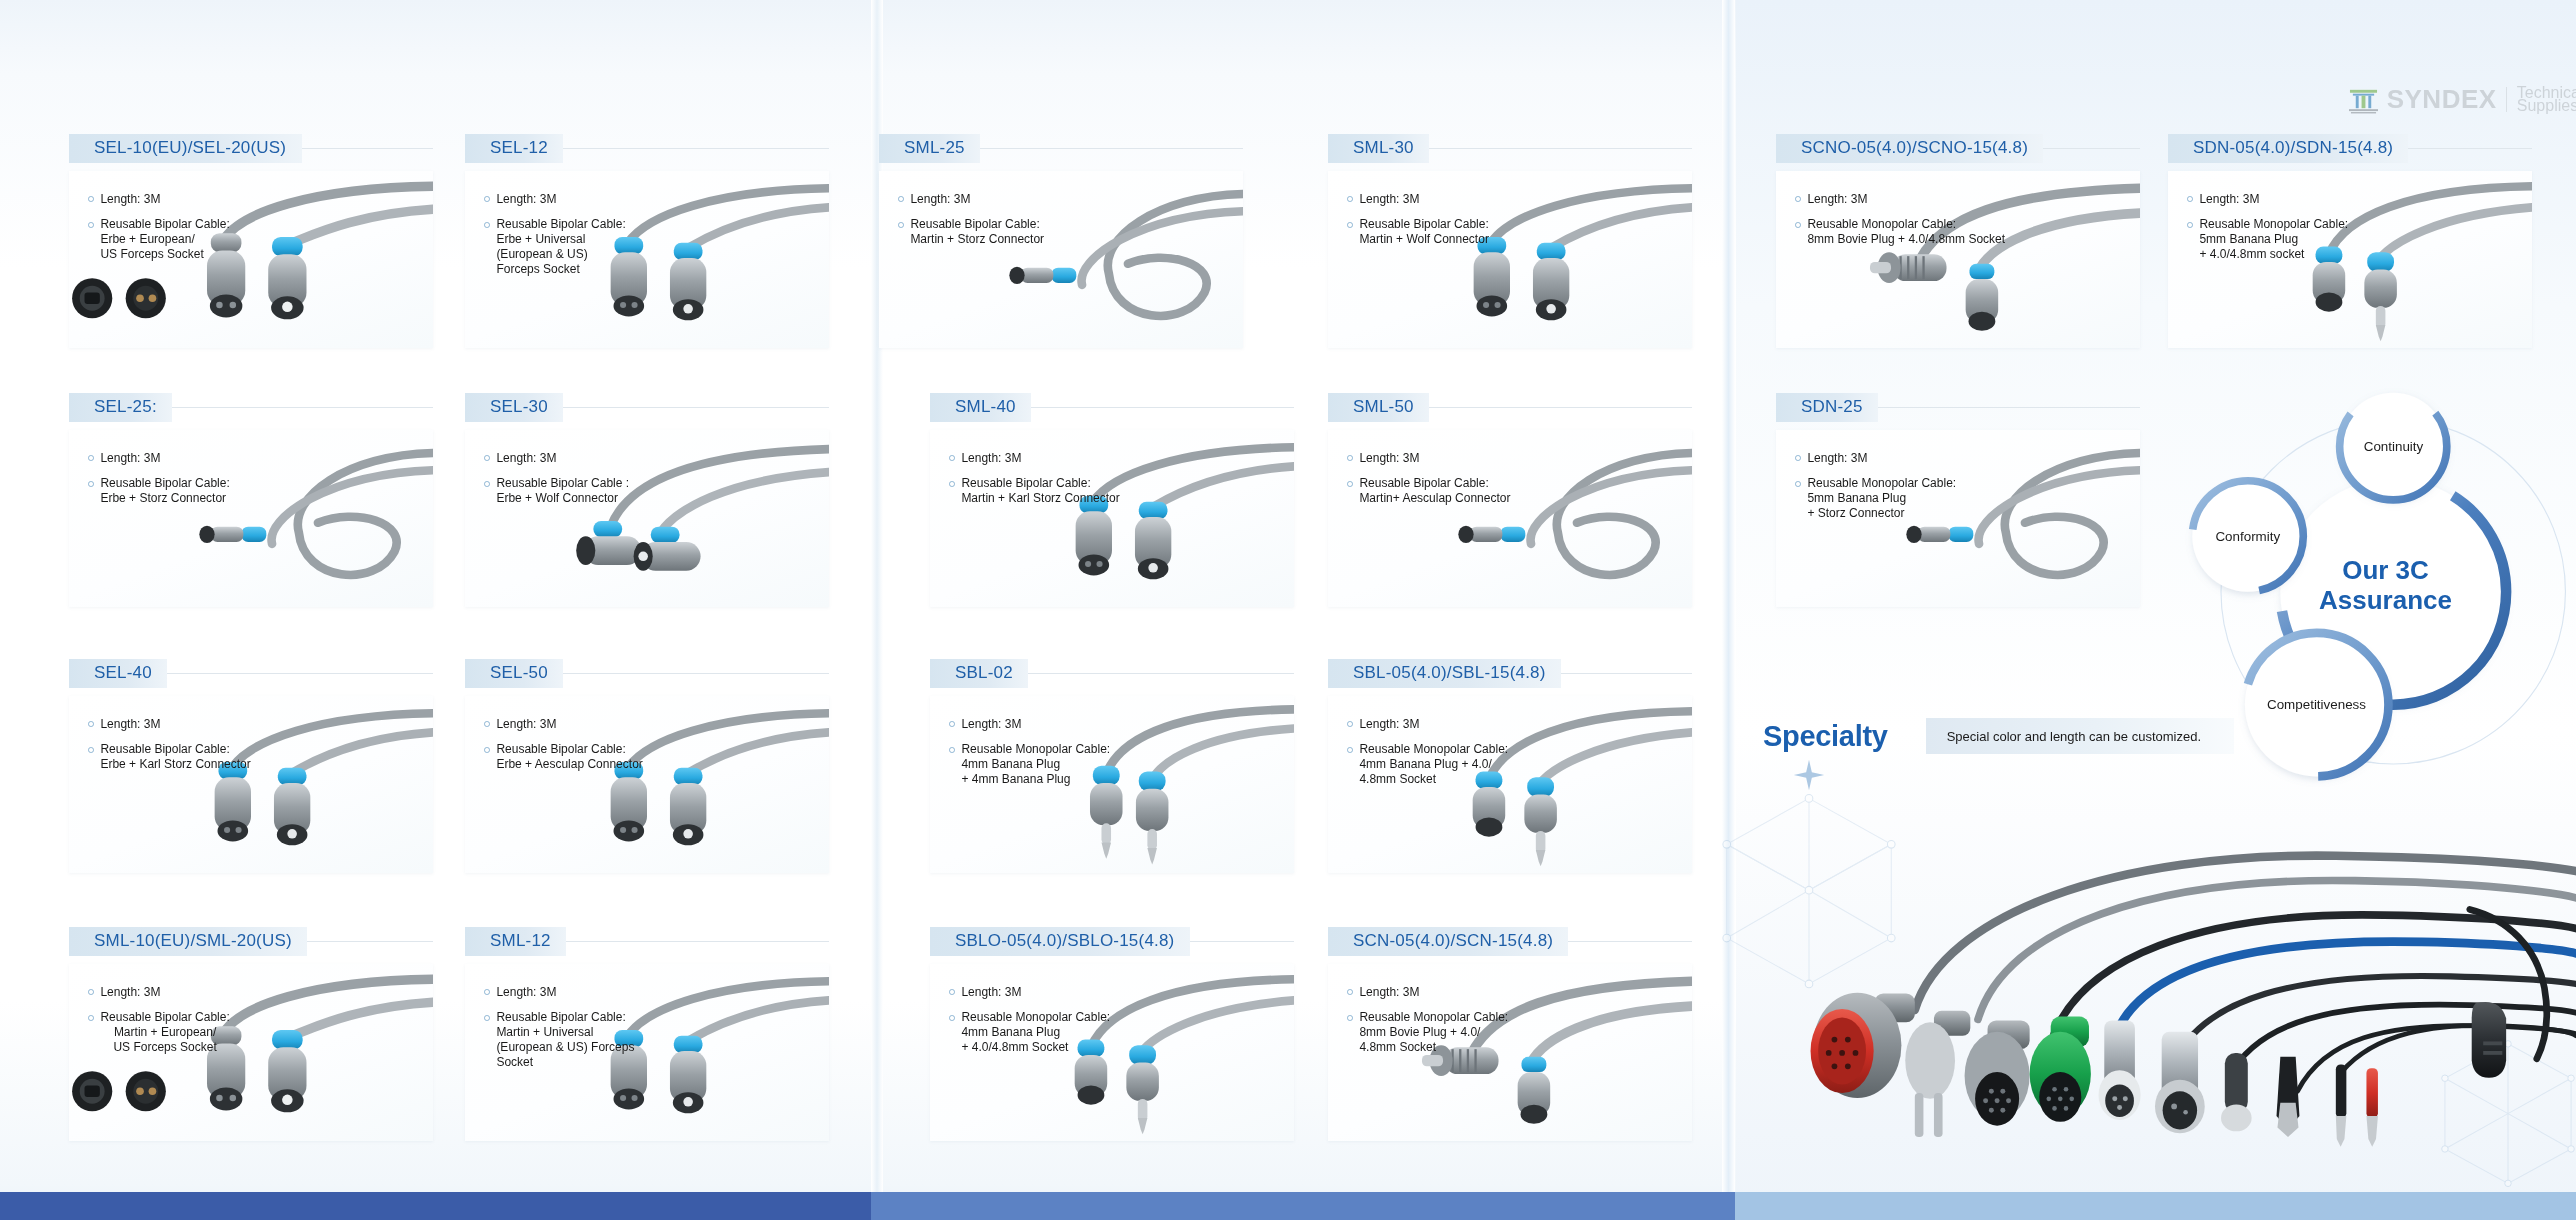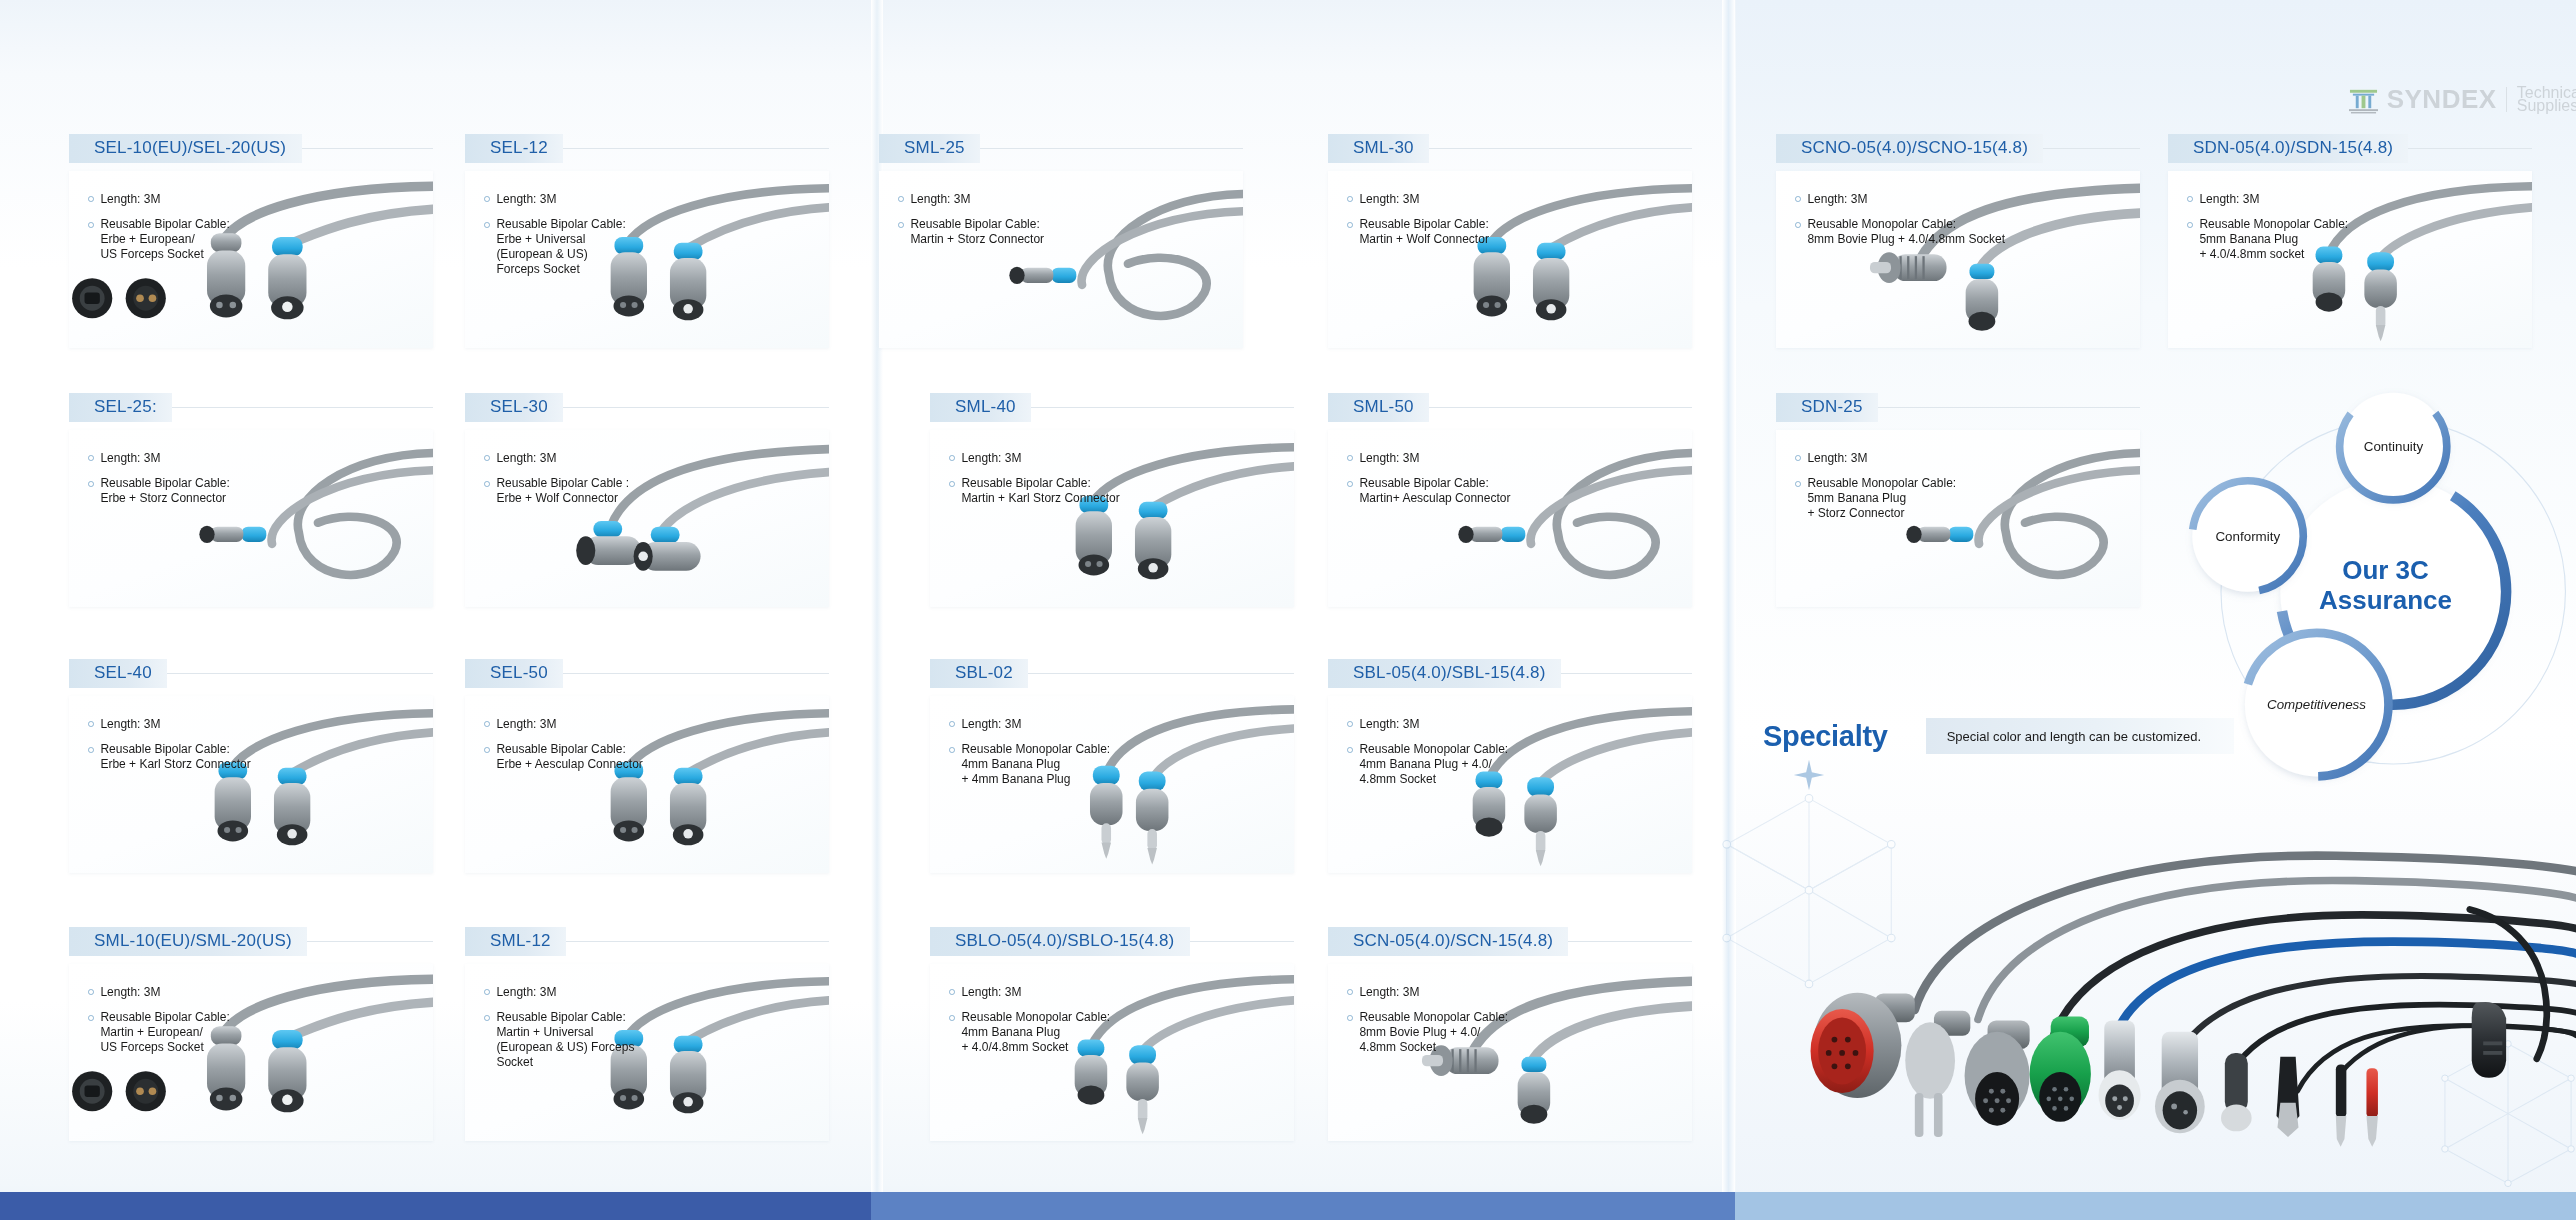--- a/index.html
+++ b/index.html
@@ -812,21 +812,21 @@
          </div>
          <div class="spec">
            <span class="bullet"></span>
            <span class="spec-txt">Reusable Monopolar Cable:
 4mm Banana Plug + 4.0/
 4.8mm Socket</span>
          </div>
        </div>
      </div>
       </div>
-      <div class="card" style="left: 69px; top: 929px; width: 364px;">
+      <div class="card" style="left: 69px; top: 929px; width: 364px; text-align: center;">
         <div class="card-head">
        <div class="card-title">SML-10(EU)/SML-20(US)</div>
        <div class="card-rule"></div>
      </div>
      <div class="card-body" style="height:177px">
        <div class="art">
             <svg width="364" height="177" viewBox="0 0 380 185">
     <defs>
       <linearGradient id="cgbipolar-twin-socket380185" x1="0" y1="0" x2="0" y2="1">
         <stop offset="0%" stop-color="#cdd2d6"></stop>
@@ -1050,21 +1050,21 @@
       <circle cx="228" cy="214" r="118" fill="none" stroke="url(#ringMain)" stroke-width="11" stroke-dasharray="470 271" stroke-dashoffset="120" stroke-linecap="butt"></circle>
       <circle cx="228" cy="62" r="56" fill="#ffffff" filter="url(#softSh)"></circle>
       <circle cx="228" cy="62" r="56" fill="none" stroke="url(#ringSmall)" stroke-width="8" stroke-dasharray="250 102" stroke-dashoffset="38"></circle>
       <circle cx="76" cy="156" r="58" fill="#ffffff" filter="url(#softSh)"></circle>
       <circle cx="76" cy="156" r="58" fill="none" stroke="url(#ringSmall)" stroke-width="8" stroke-dasharray="255 110" stroke-dashoffset="176"></circle>
       <circle cx="148" cy="332" r="75" fill="#ffffff" filter="url(#softSh)"></circle>
       <circle cx="148" cy="332" r="75" fill="none" stroke="url(#ringSmall)" stroke-width="9" stroke-dasharray="330 141" stroke-dashoffset="214"></circle>
     </svg>
     <div class="c3-label" style="left:161px; top:52px; width:115px;">Continuity</div>
     <div class="c3-label" style="left:15.3px; top:142px; width:115px;">Conformity</div>
-    <div class="c3-label" style="left:65px; top:310px; width:153px;font-style:italic;">Competitiveness</div>
+    <div class="c3-label" style="left:65px; top:310px; width:153px;">Competitiveness</div>
     <div class="c3-center">
       <span>Our 3C</span><br>
       <span>Assurance</span>
     </div>
   </div>
 
   <div class="specialty">
     <div class="specialty-title">Specialty</div>
     <div class="specialty-note">Special color and length can be customized.</div>
   </div>

